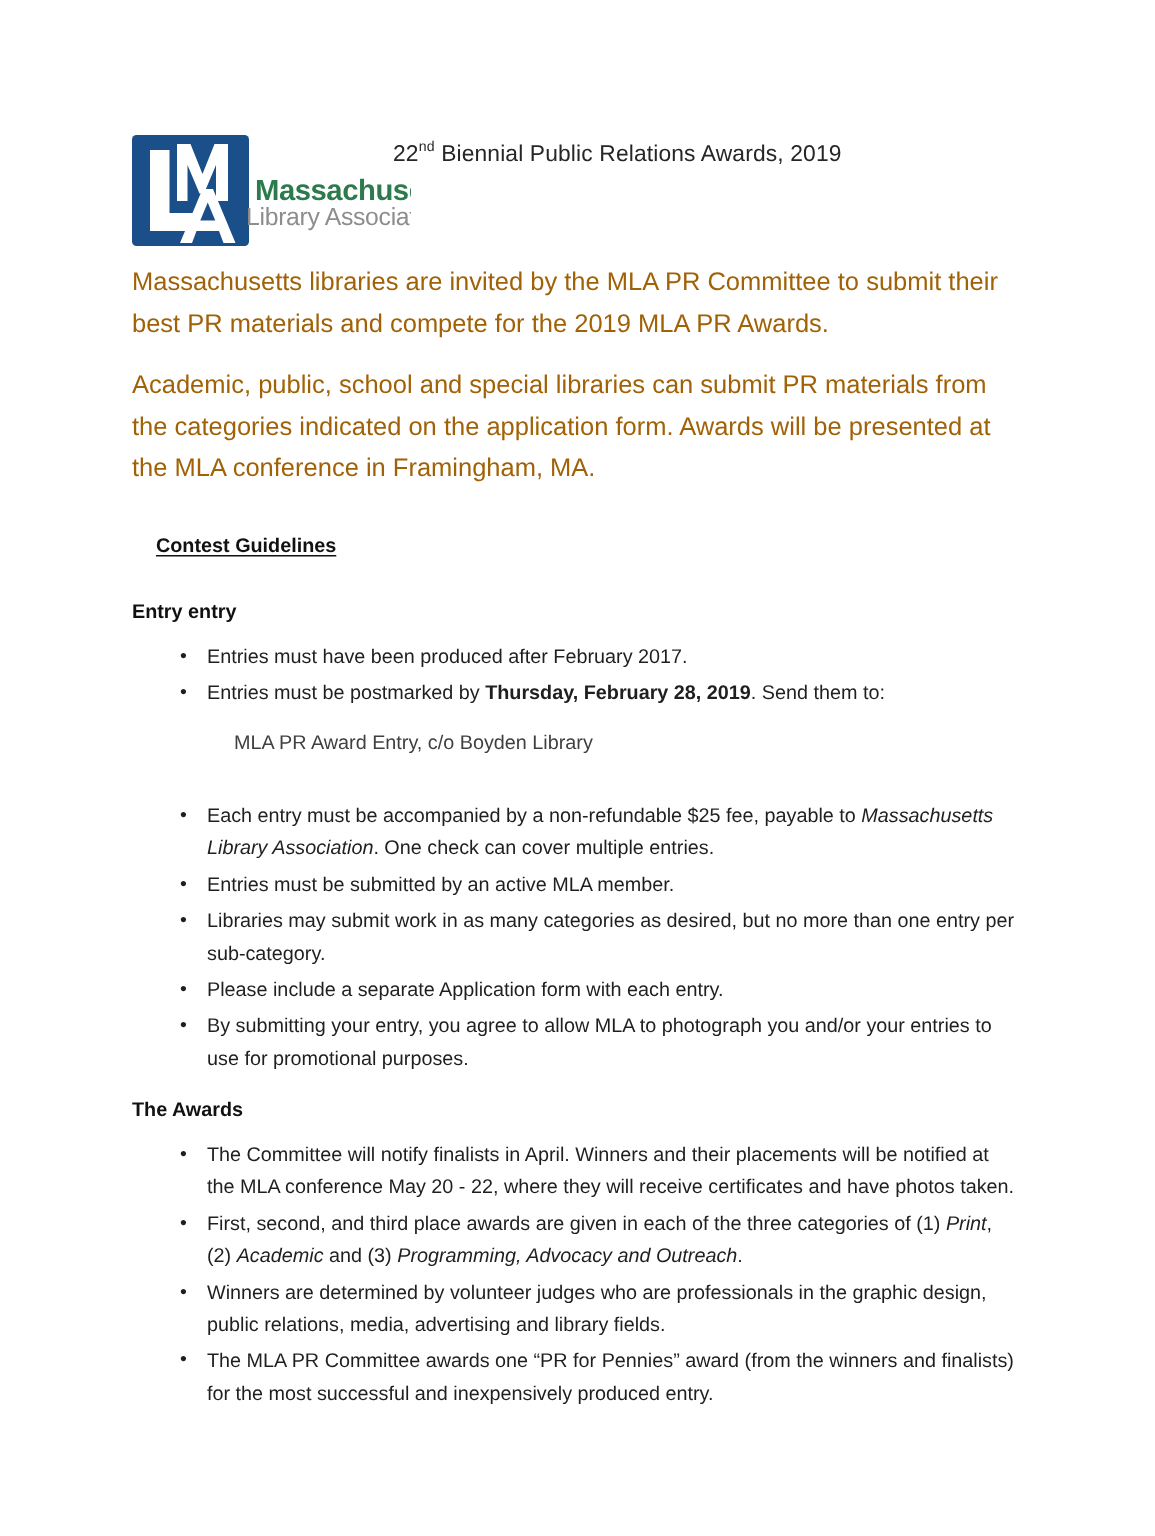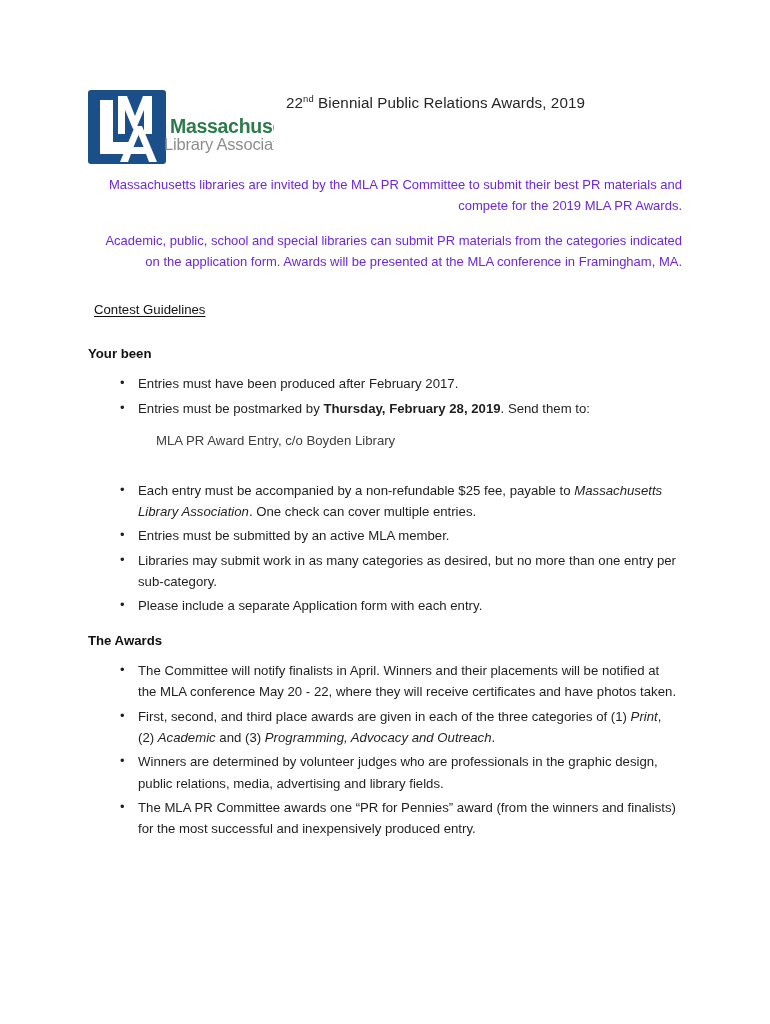--- a/index.html
+++ b/index.html
@@ -32,50 +32,49 @@
     position: absolute;
     left: 0;
     top: 2px;
     width: 186px;
     height: 80px;
   }
   .logo svg { display: block; }
 
   .doc-title {
     position: absolute;
-    left: 198px;
+    left: 174px;
     top: 6px;
     font-size: 15.2px;
     line-height: 1.2;
     color: #262626;
     white-space: nowrap;
     letter-spacing: 0.1px;
   }
   .doc-title sup {
     font-size: 0.62em;
     vertical-align: super;
     line-height: 0;
   }
 
   
   .para {
-    font-size: 13px;
+    font-size: 17px;
     line-height: 1.62;
-    color: #6d28d9;
+    color: #a16207;
     margin: 0 0 14px 0;
     max-width: 596px;
-    text-align: right;
   }
   .para.tight { margin-bottom: 15px; }
 
   h2.section {
     font-size: 13.2px;
-    font-weight: normal;
+    font-weight: bold;
     color: #111111;
-    margin: 16px 0 14px 6px;
+    margin: 16px 0 14px 16px;
     display: inline-block;
     text-decoration: underline;
     text-underline-offset: 2px;
   }
   .section-wrap { line-height: 1; }
 
   h3.subsection {
     font-size: 13.2px;
     font-weight: bold;
     color: #111111;
@@ -146,36 +145,37 @@
   </div>
 
   <p class="para">Massachusetts libraries are invited by the MLA PR Committee to submit their best PR materials and compete for the 2019 MLA PR Awards.</p>
 
   <p class="para tight">Academic, public, school and special libraries can submit PR materials from the categories indicated on the application form. Awards will be presented at the MLA conference in Framingham, MA.</p>
 
   <div class="section-wrap">
     <h2 class="section">Contest Guidelines</h2>
   </div>
 
-  <h3 class="subsection">Your been</h3>
+  <h3 class="subsection">Entry entry</h3>
 
   <ul class="bullets">
     <li>Entries must have been produced after February 2017.</li>
     <li><span>Entries must be postmarked by </span><b>Thursday, February 28, 2019</b><span>. Send them to:</span></li>
   </ul>
 
   <div class="address-block">
     <div>MLA PR Award Entry, c/o Boyden Library</div>
   </div>
 
   <ul class="bullets">
     <li><span>Each entry must be accompanied by a non-refundable $25 fee, payable to </span><i>Massachusetts Library Association</i><span>. One check can cover multiple entries.</span></li>
     <li>Entries must be submitted by an active MLA member.</li>
     <li>Libraries may submit work in as many categories as desired, but no more than one entry per sub-category.</li>
     <li>Please include a separate Application form with each entry.</li>
+    <li>By submitting your entry, you agree to allow MLA to photograph you and/or your entries to use for promotional purposes.</li>
   </ul>
 
   <h3 class="subsection awards">The Awards</h3>
 
   <ul class="bullets">
     <li>The Committee will notify finalists in April. Winners and their placements will be notified at the MLA conference May 20 - 22, where they will receive certificates and have photos taken.</li>
     <li><span>First, second, and third place awards are given in each of the three categories of (1) </span><i>Print</i><span>, (2) </span><i>Academic</i><span> and (3) </span><i>Programming, Advocacy and Outreach</i><span>.</span></li>
     <li>Winners are determined by volunteer judges who are professionals in the graphic design, public relations, media, advertising and library fields.</li>
     <li>The MLA PR Committee awards one “PR for Pennies” award (from the winners and finalists) for the most successful and inexpensively produced entry.</li>
   </ul>

